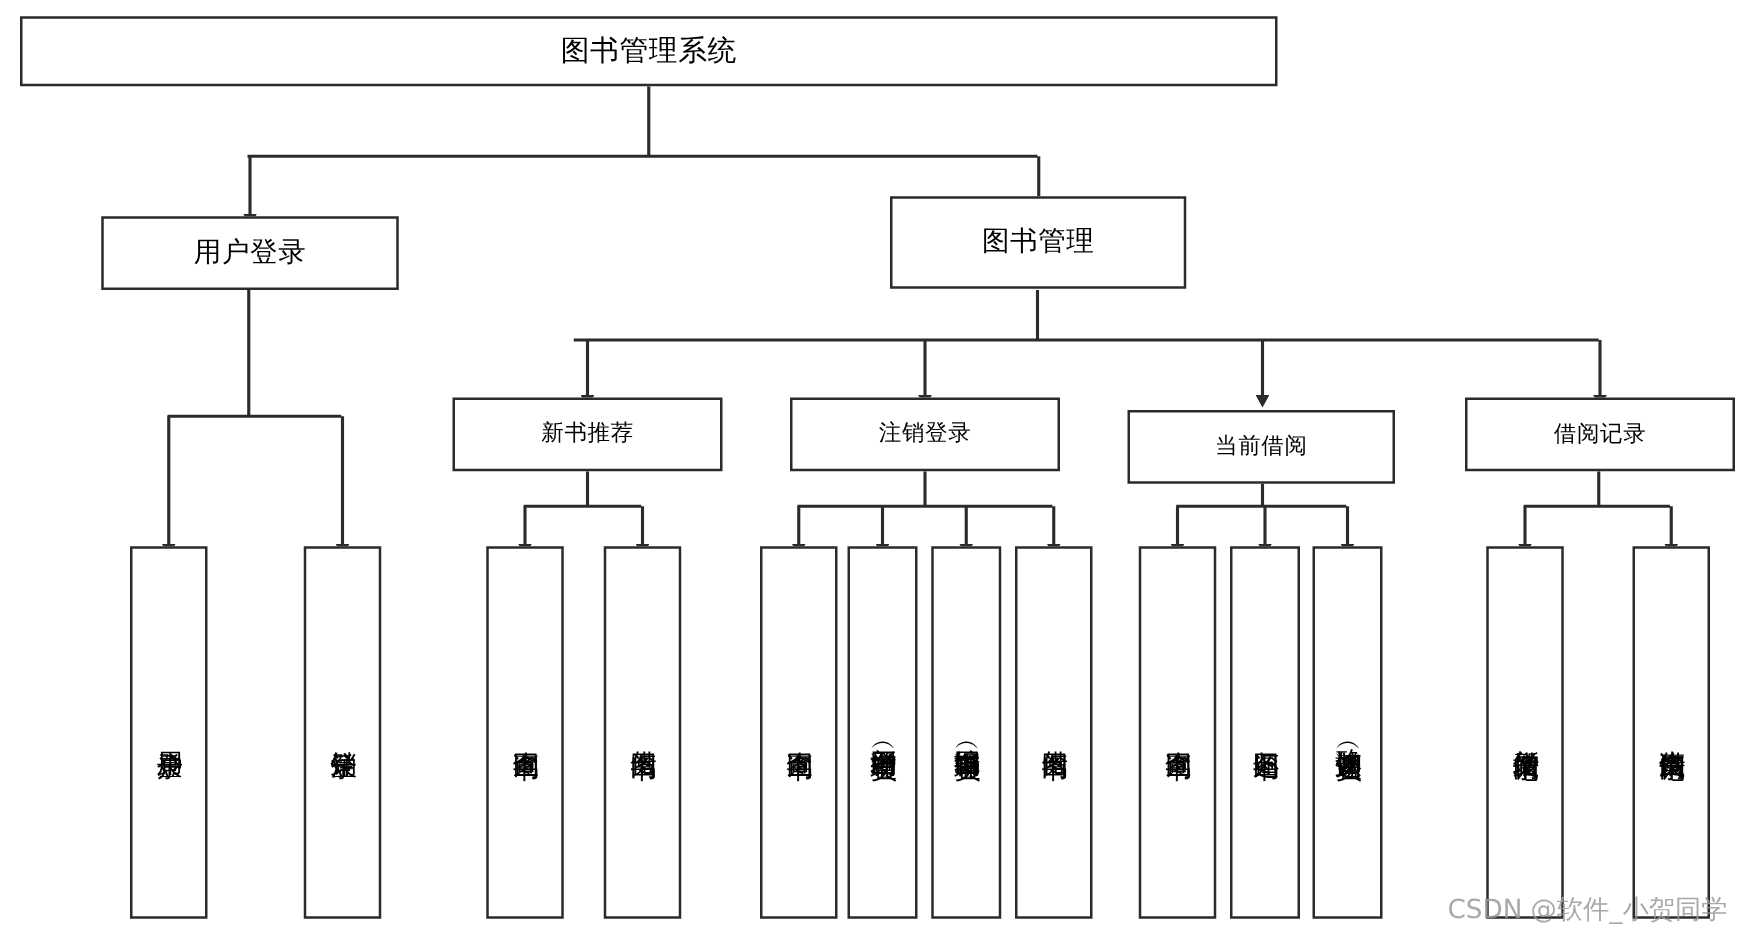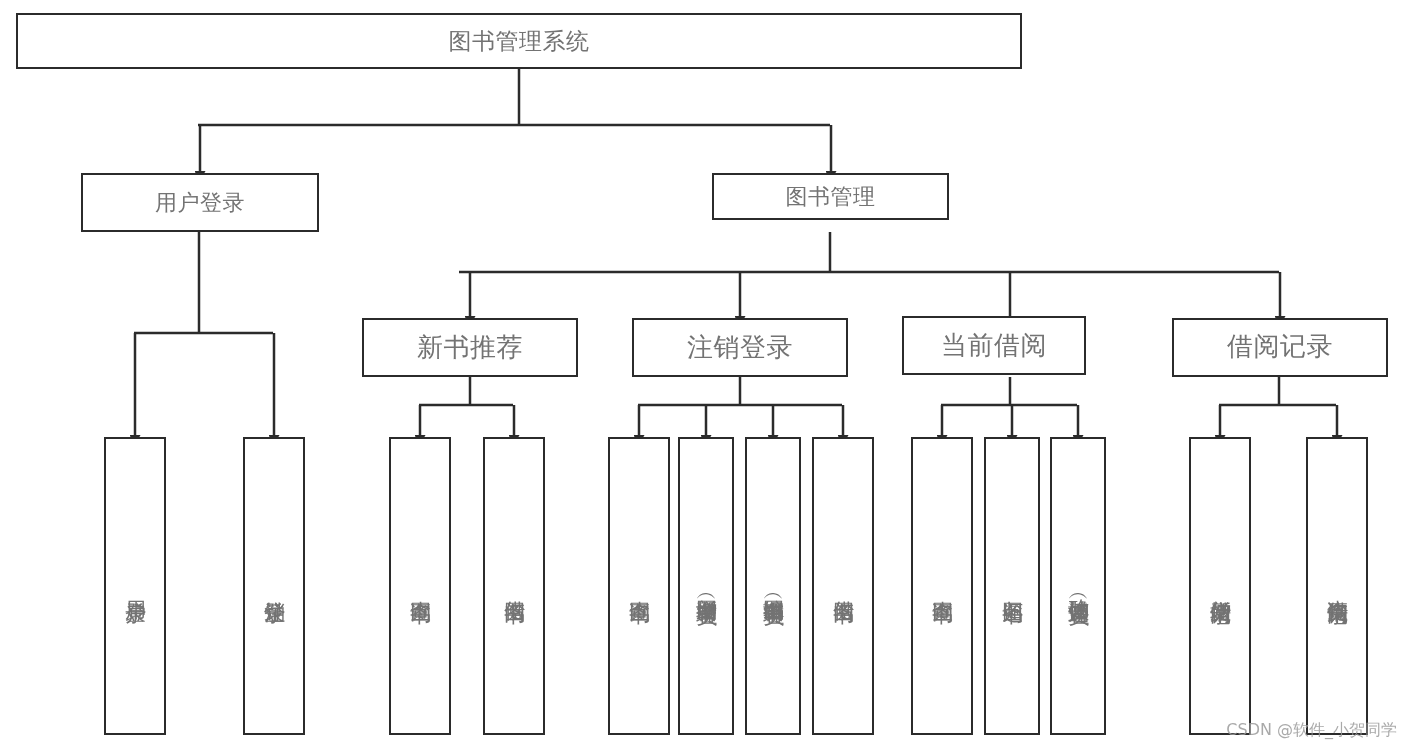--- a/index.html
+++ b/index.html
@@ -30,45 +30,45 @@
     position: absolute;
     box-sizing: border-box;
     background: #ffffff;
     border: 2.5px solid #2b2b2b;
     display: flex;
     align-items: center;
     justify-content: center;
     overflow: hidden;
   }
   .node-label {
-    color: #737373;
+    color: #000000;
     font-size: 22px;
     line-height: 1.25;
     letter-spacing: 0.5px;
     white-space: nowrap;
     user-select: none;
   }
   .node-box.leaf .node-label {
     writing-mode: vertical-rl;
     text-orientation: upright;
     font-size: 21px;
     line-height: 1.32;
     letter-spacing: 1px;
     white-space: normal;
     text-align: center;
     max-height: 280px;
   }
   .node-box.root .node-label { font-size: 23px; }
   .node-box.level2 .node-label { font-size: 22px; }
-  .node-box.level3 .node-label { font-size: 26px; }
+  .node-box.level3 .node-label { font-size: 18px; }
   .watermark {
     position: absolute;
-    right: 8px;
+    right: 23px;
     bottom: 6px;
-    font-size: 16px;
+    font-size: 21px;
     color: #9b9b9b;
     opacity: 0.85;
     white-space: nowrap;
     user-select: none;
     pointer-events: none;
   }
 </style>
 </head>
 <body>
 
@@ -117,30 +117,30 @@
       </g>
   </svg>
 
   <div id="nodes">
       <div class="node-box root" style="left: 16px; top: 13px; width: 1006px; height: 56px;">
         <span class="node-label">图书管理系统</span>
       </div>
       <div class="node-box level2" style="left: 81px; top: 173px; width: 238px; height: 59px;">
         <span class="node-label">用户登录</span>
       </div>
-      <div class="node-box level2" style="left: 712px; top: 173px; width: 237px; height: 47px;">
+      <div class="node-box level2" style="left: 712px; top: 157px; width: 237px; height: 74px;">
         <span class="node-label">图书管理</span>
       </div>
       <div class="node-box level3" style="left: 362px; top: 318px; width: 216px; height: 59px;">
         <span class="node-label">新书推荐</span>
       </div>
       <div class="node-box level3" style="left: 632px; top: 318px; width: 216px; height: 59px;">
         <span class="node-label">注销登录</span>
       </div>
-      <div class="node-box level3" style="left: 902px; top: 316px; width: 184px; height: 59px;">
+      <div class="node-box level3" style="left: 902px; top: 328px; width: 214px; height: 59px;">
         <span class="node-label">当前借阅</span>
       </div>
       <div class="node-box level3" style="left: 1172px; top: 318px; width: 216px; height: 59px; font-family: Liberation Serif, serif;">
         <span class="node-label">借阅记录</span>
       </div>
       <div class="node-box leaf" style="left: 104px; top: 437px; width: 62px; height: 298px;">
         <span class="node-label">用户登录</span>
       </div>
       <div class="node-box leaf" style="left: 243px; top: 437px; width: 62px; height: 298px;">
         <span class="node-label">注销登录</span>

